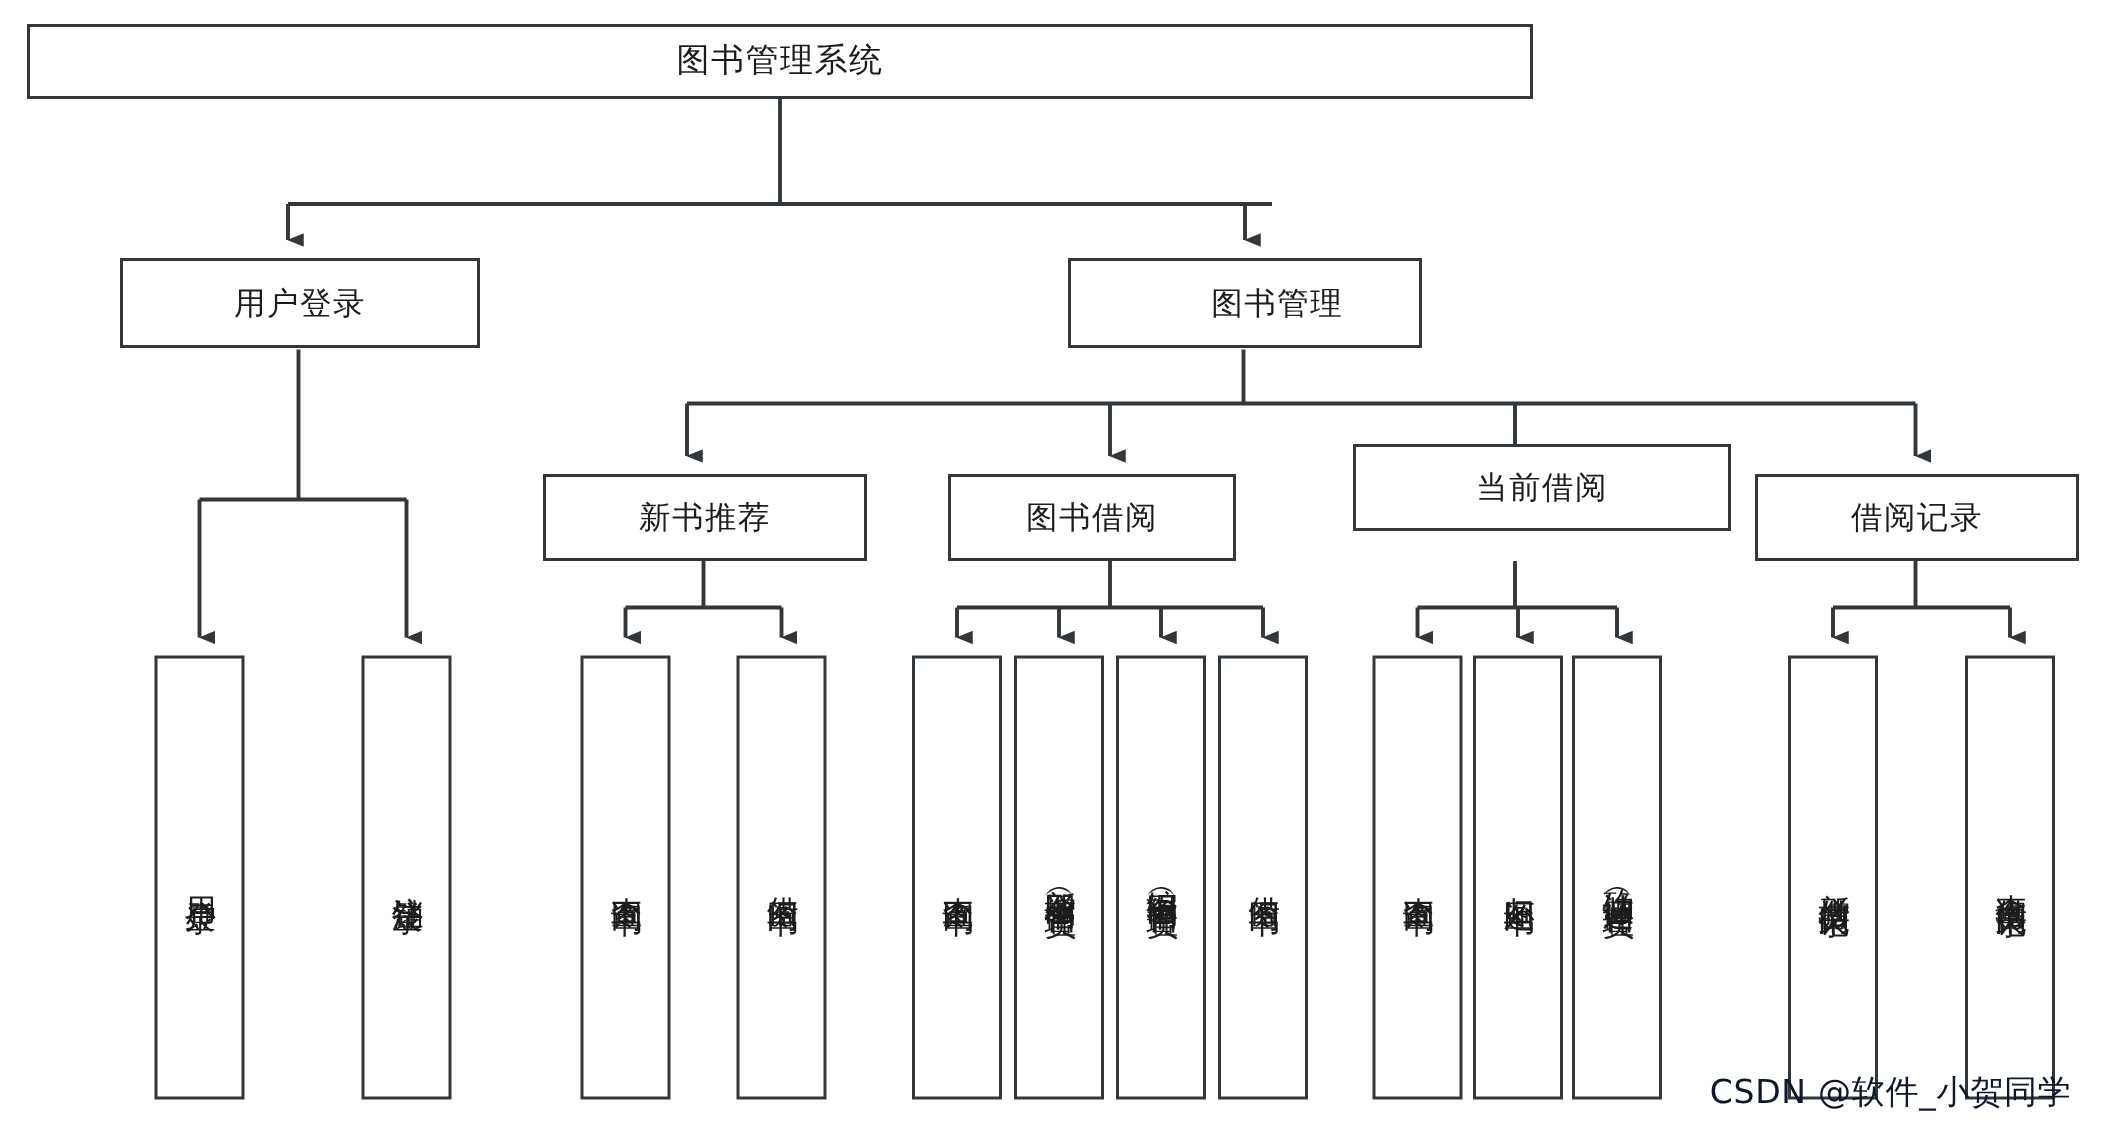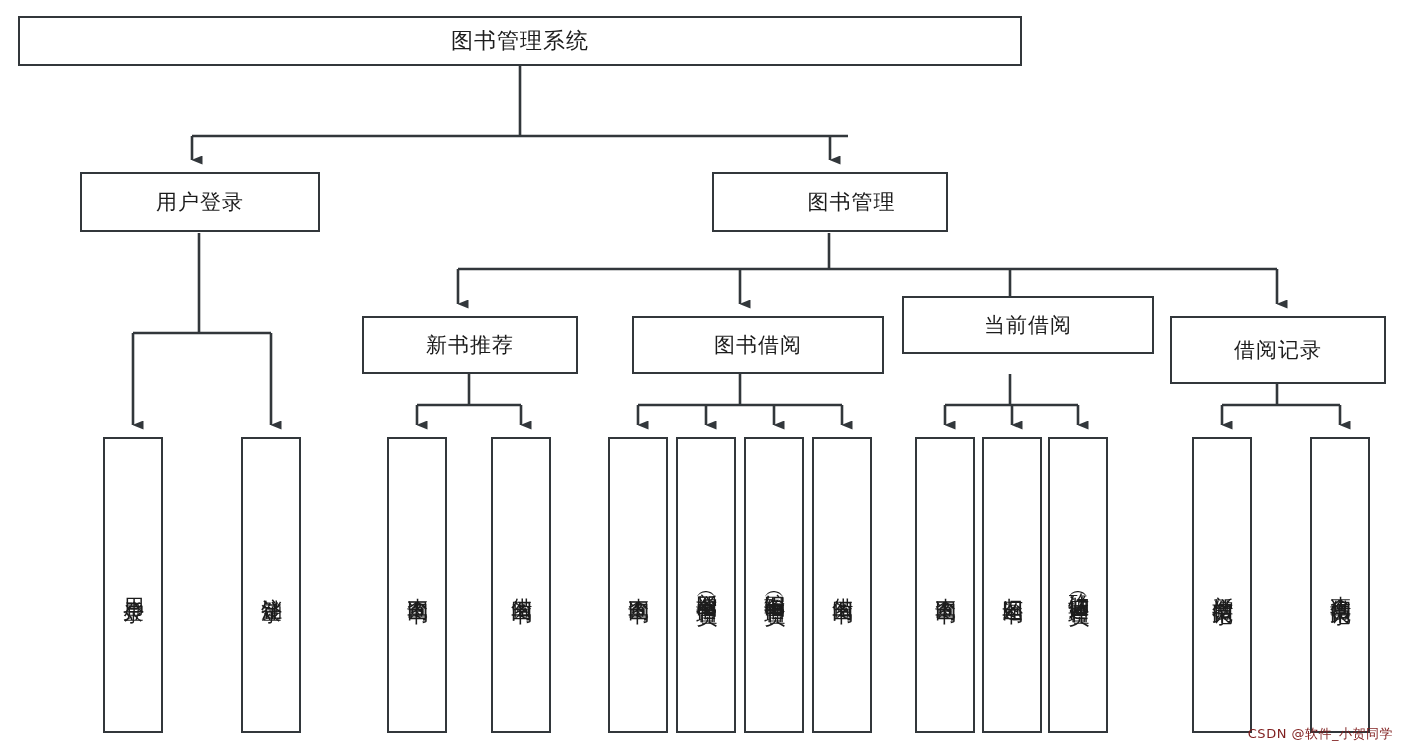--- a/index.html
+++ b/index.html
@@ -44,24 +44,24 @@
     line-height:1.12;
     letter-spacing:2px;
     padding:6px 0;
     align-items:center;
     justify-content:center;
     text-align:center;
     white-space:normal;
   }
   .watermark{
     position:absolute;
-    right:12px;
+    right:24px;
     bottom:4px;
-    font-size:13px;
-    color:#7f1d1d;
+    font-size:22px;
+    color:#0f172a;
     letter-spacing:0.5px;
     user-select:none;
     white-space:nowrap;
   }
 </style>
 </head>
 <body>
 
 <div id="canvas">
 
@@ -116,25 +116,25 @@
   </svg>
 
   <div class="node h root" style="left:18px; top:16px; width:1004px; height:50px;">图书管理系统</div>
 
   <div class="node h" style="left:80px; top:172px; width:240px; height:60px;">用户登录</div>
 
   <div class="node h" style="left:712px; top:172px; width:236px; height:60px;padding-left:43px;">图书管理</div>
 
   <div class="node h" style="left:362px; top:316px; width:216px; height:58px;">新书推荐</div>
 
-  <div class="node h" style="left:632px; top:316px; width:252px; height:58px;">图书借阅</div>
+  <div class="node h" style="left:632px; top:316px; width:192px; height:58px;">图书借阅</div>
 
   <div class="node h" style="left:902px; top:296px; width:252px; height:58px;">当前借阅</div>
 
-  <div class="node h" style="left:1170px; top:316px; width:216px; height:68px;">借阅记录</div>
+  <div class="node h" style="left:1170px; top:316px; width:216px; height:58px;">借阅记录</div>
 
   <div class="node v" style="left:103px; top:437px; width:60px; height:296px;">用户登录</div>
 
   <div class="node v" style="left:241px; top:437px; width:60px; height:296px;">注销登录</div>
 
   <div class="node v" style="left:387px; top:437px; width:60px; height:296px;">查询图书</div>
 
   <div class="node v" style="left:491px; top:437px; width:60px; height:296px;">借阅图书</div>
 
   <div class="node v" style="left:608px; top:437px; width:60px; height:296px;">查询图书</div>

